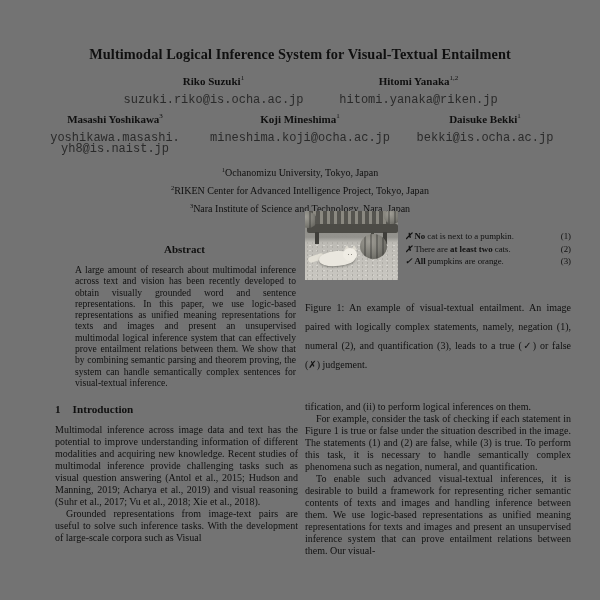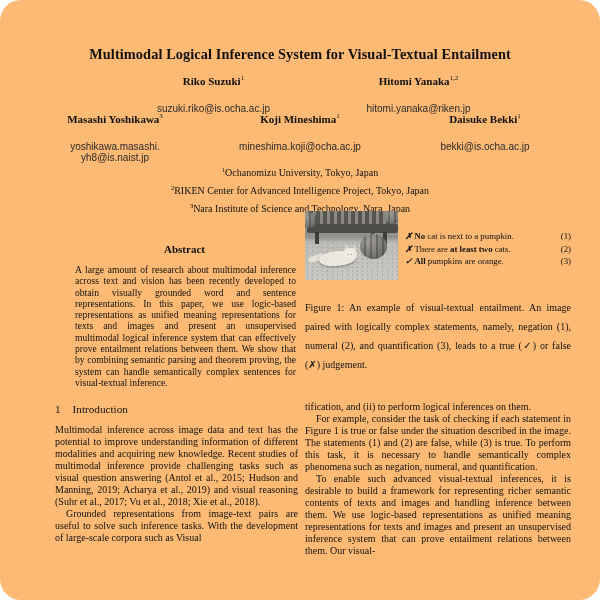--- a/index.html
+++ b/index.html
@@ -1,37 +1,37 @@
 <!DOCTYPE html>
 <html><head>
 <meta charset="utf-8">
 <style>
   html,body{margin:0;padding:0;background:#ffffff;}
-  .page{position:relative;width:600px;height:600px;background:#fdba74;overflow:hidden;
-        font-family:"Liberation Serif", serif;color:#101010;border-radius:21px;}
+  .page{position:relative;width:600px;height:600px;background:#737373;overflow:hidden;
+        font-family:"Liberation Serif", serif;color:#101010;}
   
   .title{position:absolute;top:46px;left:0;right:0;text-align:center;
          font-size:14.3px;font-weight:bold;letter-spacing:0.1px;}
   .authors-row1{position:absolute;top:74px;left:0;right:0;display:flex;justify-content:center;padding-left:32px;}
   .authors-row1 .author{width:205px;text-align:center;}
   .authors-row2{position:absolute;top:112px;left:0;right:0;display:flex;justify-content:center;}
   .authors-row2 .author{width:185px;text-align:center;}
   .author-name{font-size:11px;font-weight:bold;}
   .author-name sup{font-size:7px;font-weight:normal;}
-  .email{font-family:Liberation Sans, sans-serif;font-size:10px;color:#2a2a2a;
-         margin-top:16px;line-height:11px;white-space:pre;}
+  .email{font-family:Liberation Mono, monospace;font-size:12px;color:#2a2a2a;
+         margin-top:8px;line-height:11px;white-space:pre;}
   .affils{position:absolute;top:163px;left:0;right:0;text-align:center;
           font-size:10px;line-height:14.5px;}
   .affils sup{font-size:6.5px;}
   
   .col-left{position:absolute;left:55px;top:211px;width:243px;margin-top:32px;}
   .col-right{position:absolute;left:305px;top:211px;width:266px;}
   .abstract-head{text-align:center;font-size:11px;font-weight:bold;margin:0 4px 9px 20px;}
   .abstract-body{margin:0 2px 0 20px;font-size:9.6px;line-height:11.3px;text-align:justify;}
-  .sec-head{font-size:11.2px;font-weight:normal;margin:15px 0 9px 0;}
+  .sec-head{font-size:11.2px;font-weight:bold;margin:15px 0 9px 0;}
   .sec-head .sec-num{margin-right:12px;}
   .para{font-size:10px;line-height:12px;text-align:justify;margin:0;}
   .para.indent{text-indent:11px;}
   
   .fig-row{display:flex;align-items:flex-start;}
   .stmts{margin-left:7px;margin-top:19px;flex:1;}
   .stmt{display:flex;font-size:8.8px;line-height:12.6px;}
   .stmt .mark{font-weight:bold;font-style:italic;margin-right:2px;}
   .stmt .stxt{flex:1;}
   .stmt .snum{margin-left:3px;}

